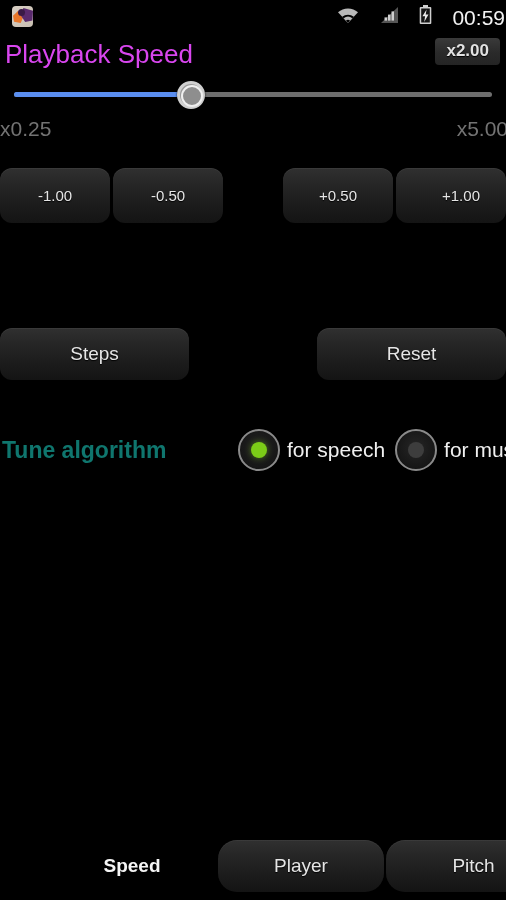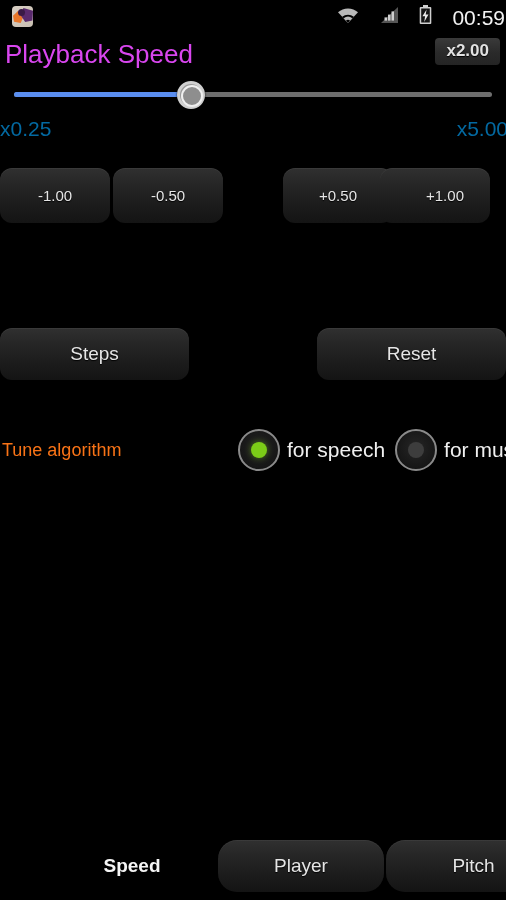--- a/index.html
+++ b/index.html
@@ -143,21 +143,21 @@
 
   .range-labels {
     position: absolute;
     top: 116px; left: 0;
     width: 506px;
     height: 26px;
   }
   .range-min, .range-max {
     position: absolute;
     font-size: 21px;
-    color: #0369a1;
+    color: #737373;
     line-height: 26px;
     white-space: nowrap;
   }
   .range-min { left: 0px; }
   .range-max { right: -2px; }
 
   
   .btn {
     background: linear-gradient(180deg,#303030 0%,#262626 30%,#1b1b1b 70%,#141414 100%);
     border: none;
@@ -179,21 +179,21 @@
   }
   .step-row {
     position: relative;
     height: 55px;
     margin-bottom: 24px;
   }
   .step-btn { position: absolute; top: 0; height: 55px; width: 110px; }
   .sb0 { left: 0px; }
   .sb1 { left: 113px; }
   .sb2 { left: 283px; }
-  .sb3 { left: 380px; padding-left: 20px; }
+  .sb3 { left: 396px; padding-left: 20px; }
 
   
   .wide-row {
     position: absolute;
     top: 328px; left: 0;
     width: 506px;
     height: 52px;
   }
   .wide-btn {
     position: absolute;
@@ -210,22 +210,23 @@
     top: 425px; left: 0;
     width: 506px;
     height: 50px;
     display: flex;
     align-items: center;
   }
   .tune-label {
     position: absolute;
     left: 2px; top: 0;
     line-height: 50px;
-    font-size: 18px;
-    color: #f97316;
+    font-size: 23px;
+    color: #0f766e;
+    font-weight: bold;
   }
   .radio-group {
     position: absolute;
     left: 238px; top: 0;
     height: 50px;
     display: flex;
     align-items: center;
   }
   .radio {
     width: 42px; height: 42px;

